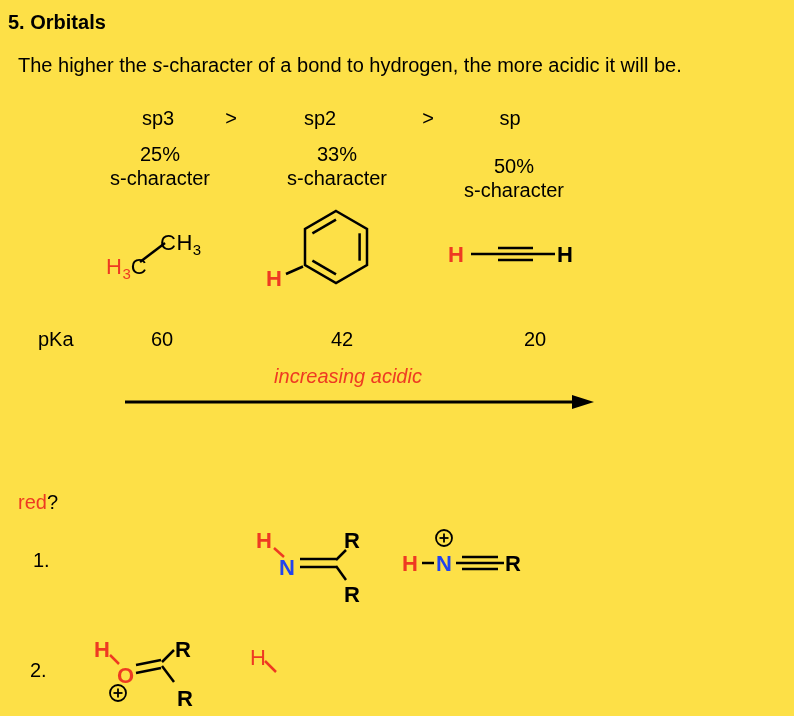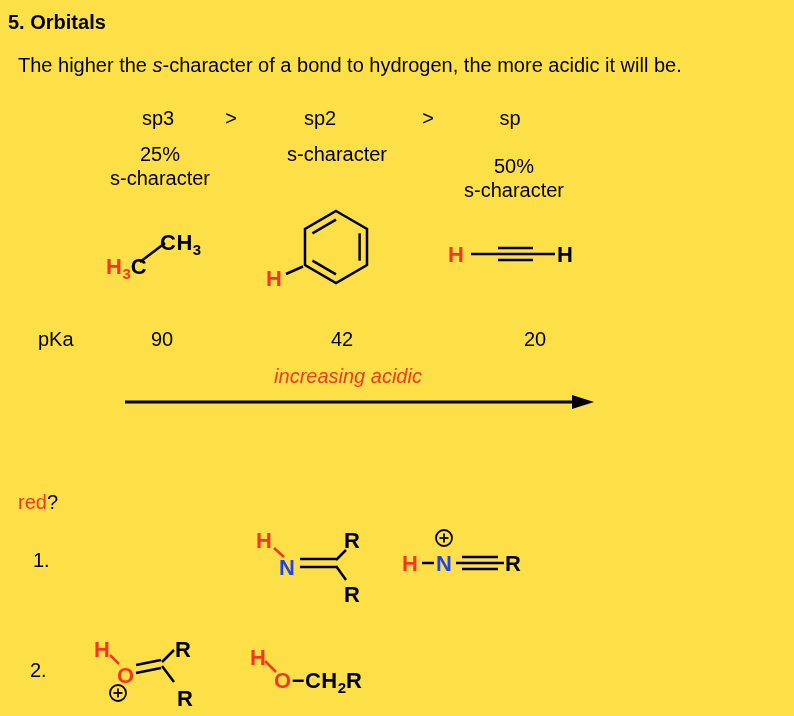--- a/index.html
+++ b/index.html
@@ -12,21 +12,21 @@
   #canvas{position:relative;width:794px;height:716px;background:#fde047;overflow:hidden}
   .abs{position:absolute;white-space:nowrap}
   .cx{transform:translateX(-50%)}
   .t19{font-size:20px;line-height:23px}
   .t20{font-size:20px;line-height:24px}
   .bold{font-weight:bold}
   .ital{font-style:italic}
   .red{color:var(--red)}
   .blue{color:var(--blue)}
   .ctr{text-align:center}
-  .formula{font-size:22px;font-weight:bold;white-space:nowrap;letter-spacing:0.5px}
+  .formula{font-size:22px;font-weight:normal;white-space:nowrap;letter-spacing:0.5px}
   .sub{font-size:15px;vertical-align:-5px;letter-spacing:0}
   svg text{font-family:"Liberation Sans",sans-serif;font-weight:bold;font-size:22px;fill:var(--ink)}
   svg text.redt{fill:var(--red)}
   svg text.bluet{fill:var(--blue)}
   .colhead{line-height:24px}
 </style>
 </head>
 <body>
 
 <div id="canvas">
@@ -39,20 +39,21 @@
   <div class="abs t19 cx" style="left:231px;top:107px">&gt;</div>
   <div class="abs t19 cx" style="left:320px;top:107px">sp2</div>
   <div class="abs t19 cx" style="left:428px;top:107px">&gt;</div>
   <div class="abs t19 cx" style="left:510px;top:107px">sp</div>
 
   <div class="abs t19 cx ctr colhead" style="left:160px;top:142px">
     <div>25%</div>
     <div>s-character</div>
   </div>
   <div class="abs t19 cx ctr colhead" style="left:337px;top:142px">
+    <div>33%</div>
     <div>s-character</div>
   </div>
   <div class="abs t19 cx ctr colhead" style="left:514px;top:154px">
     <div>50%</div>
     <div>s-character</div>
   </div>
 
   <div class="abs formula" style="left:106px;top:254px"><span class="red">H</span><span class="red sub">3</span><span>C</span></div>
   <svg class="abs" style="left:136px;top:236px" width="34" height="30">
     <line x1="4" y1="26" x2="29" y2="7" stroke="#000" stroke-width="2.5"></line>
@@ -70,21 +71,21 @@
 
   <svg class="abs" style="left:445px;top:238px" width="135" height="34">
     <text x="3" y="24" class="redt">H</text>
     <line x1="26" y1="16" x2="110" y2="16" stroke="#000" stroke-width="2.5"></line>
     <line x1="53" y1="10" x2="88" y2="10" stroke="#000" stroke-width="2.5"></line>
     <line x1="53" y1="22" x2="88" y2="22" stroke="#000" stroke-width="2.5"></line>
     <text x="112" y="24">H</text>
   </svg>
 
   <div class="abs t19" style="left:38px;top:328px">pKa</div>
-  <div class="abs t19 cx" style="left:162px;top:328px">90</div>
+  <div class="abs t19 cx" style="left:162px;top:328px">60</div>
   <div class="abs t19 cx" style="left:342px;top:328px">42</div>
   <div class="abs t19 cx" style="left:535px;top:328px">20</div>
 
   <div class="abs t20 ital red cx" style="left:348px;top:364px">increasing acidic</div>
   <svg class="abs" style="left:120px;top:390px" width="480" height="24">
     <line x1="5" y1="12" x2="452" y2="12" stroke="#000" stroke-width="3"></line>
     <polygon points="452,5 474,12 452,19" fill="#000"></polygon>
   </svg>
 
   <div class="abs t19" style="left:18px;top:491px"><span class="red">red</span><span>?</span></div>
@@ -135,15 +136,14 @@
     <line x1="74" y1="32" x2="86" y2="20" stroke="#000" stroke-width="2.5"></line>
     <line x1="74" y1="36" x2="86" y2="52" stroke="#000" stroke-width="2.5"></line>
     <text x="87" y="27">R</text>
     <text x="89" y="76">R</text>
   </svg>
 
   <div class="abs formula red" style="left:250px;top:645px">H</div>
   <svg class="abs" style="left:262px;top:658px" width="18" height="16">
     <line x1="3" y1="3" x2="14" y2="14" stroke="#ee3a22" stroke-width="2.5"></line>
   </svg>
-  <div class="abs formula" style="left:274px;top:668px"><span class="red">O</span><span>−</span><span>CH</span><span class="sub">2</span><span>R</span></div>
 
 </div>
 
 </body></html>

